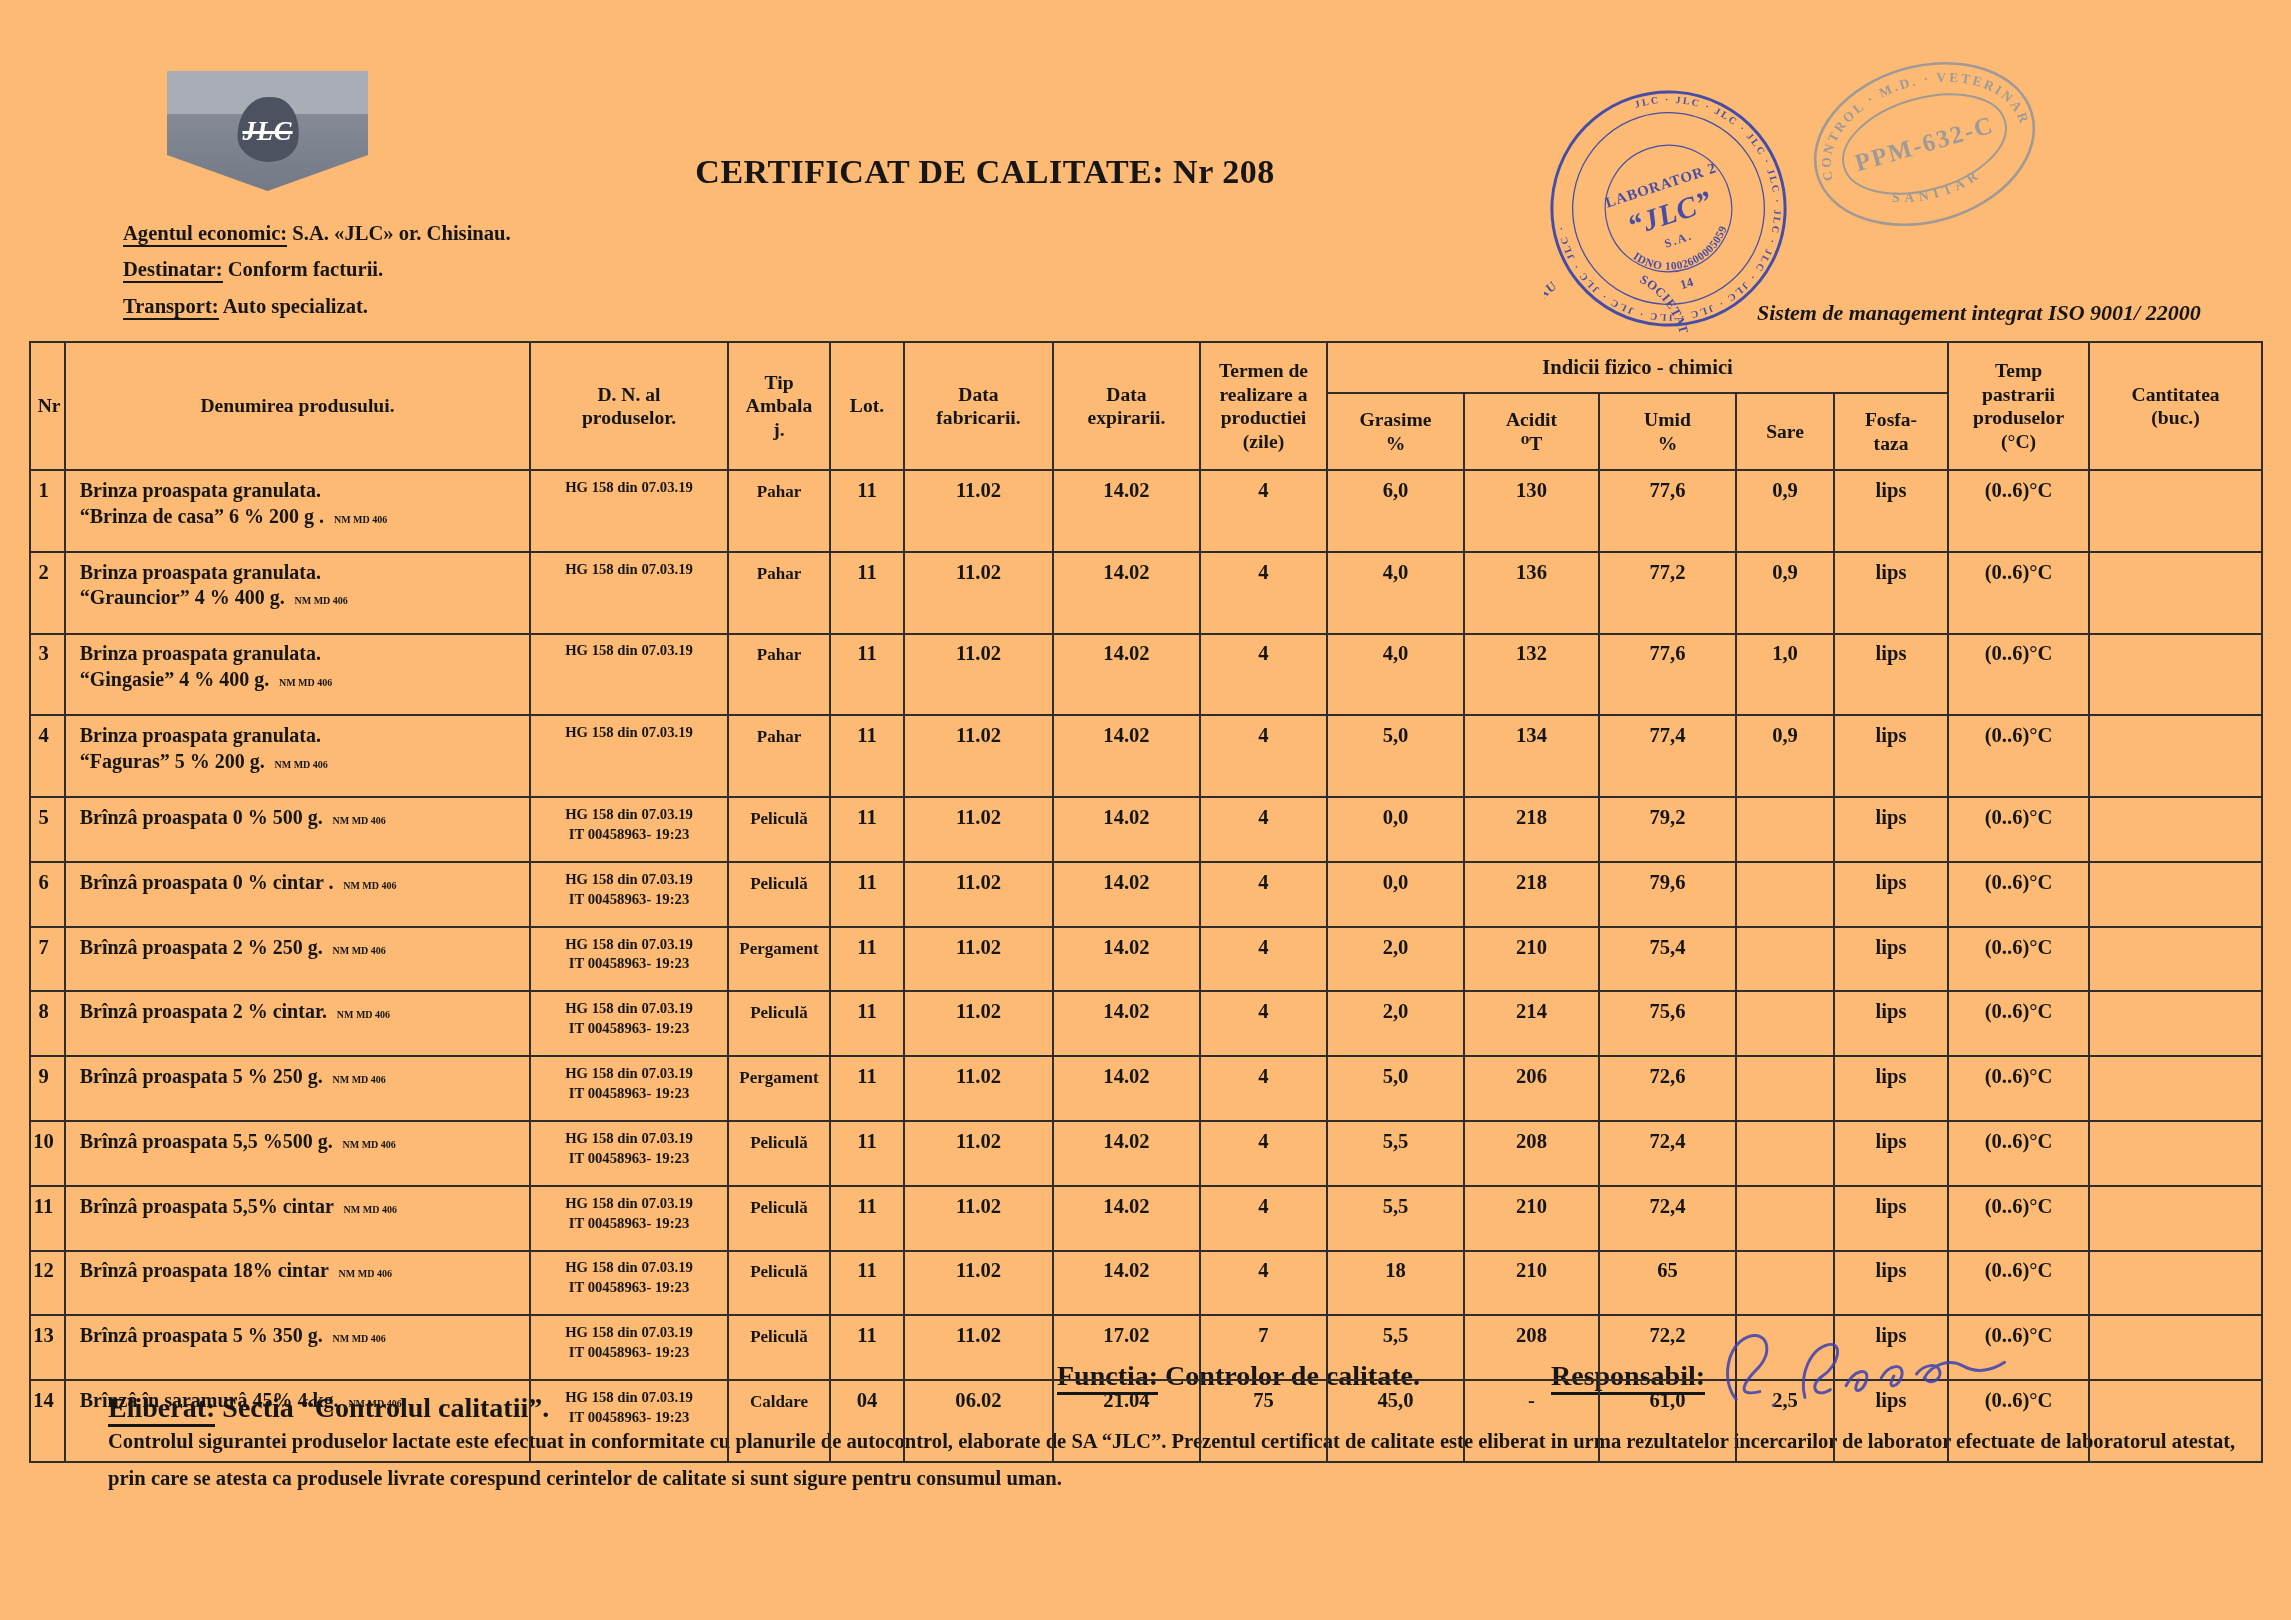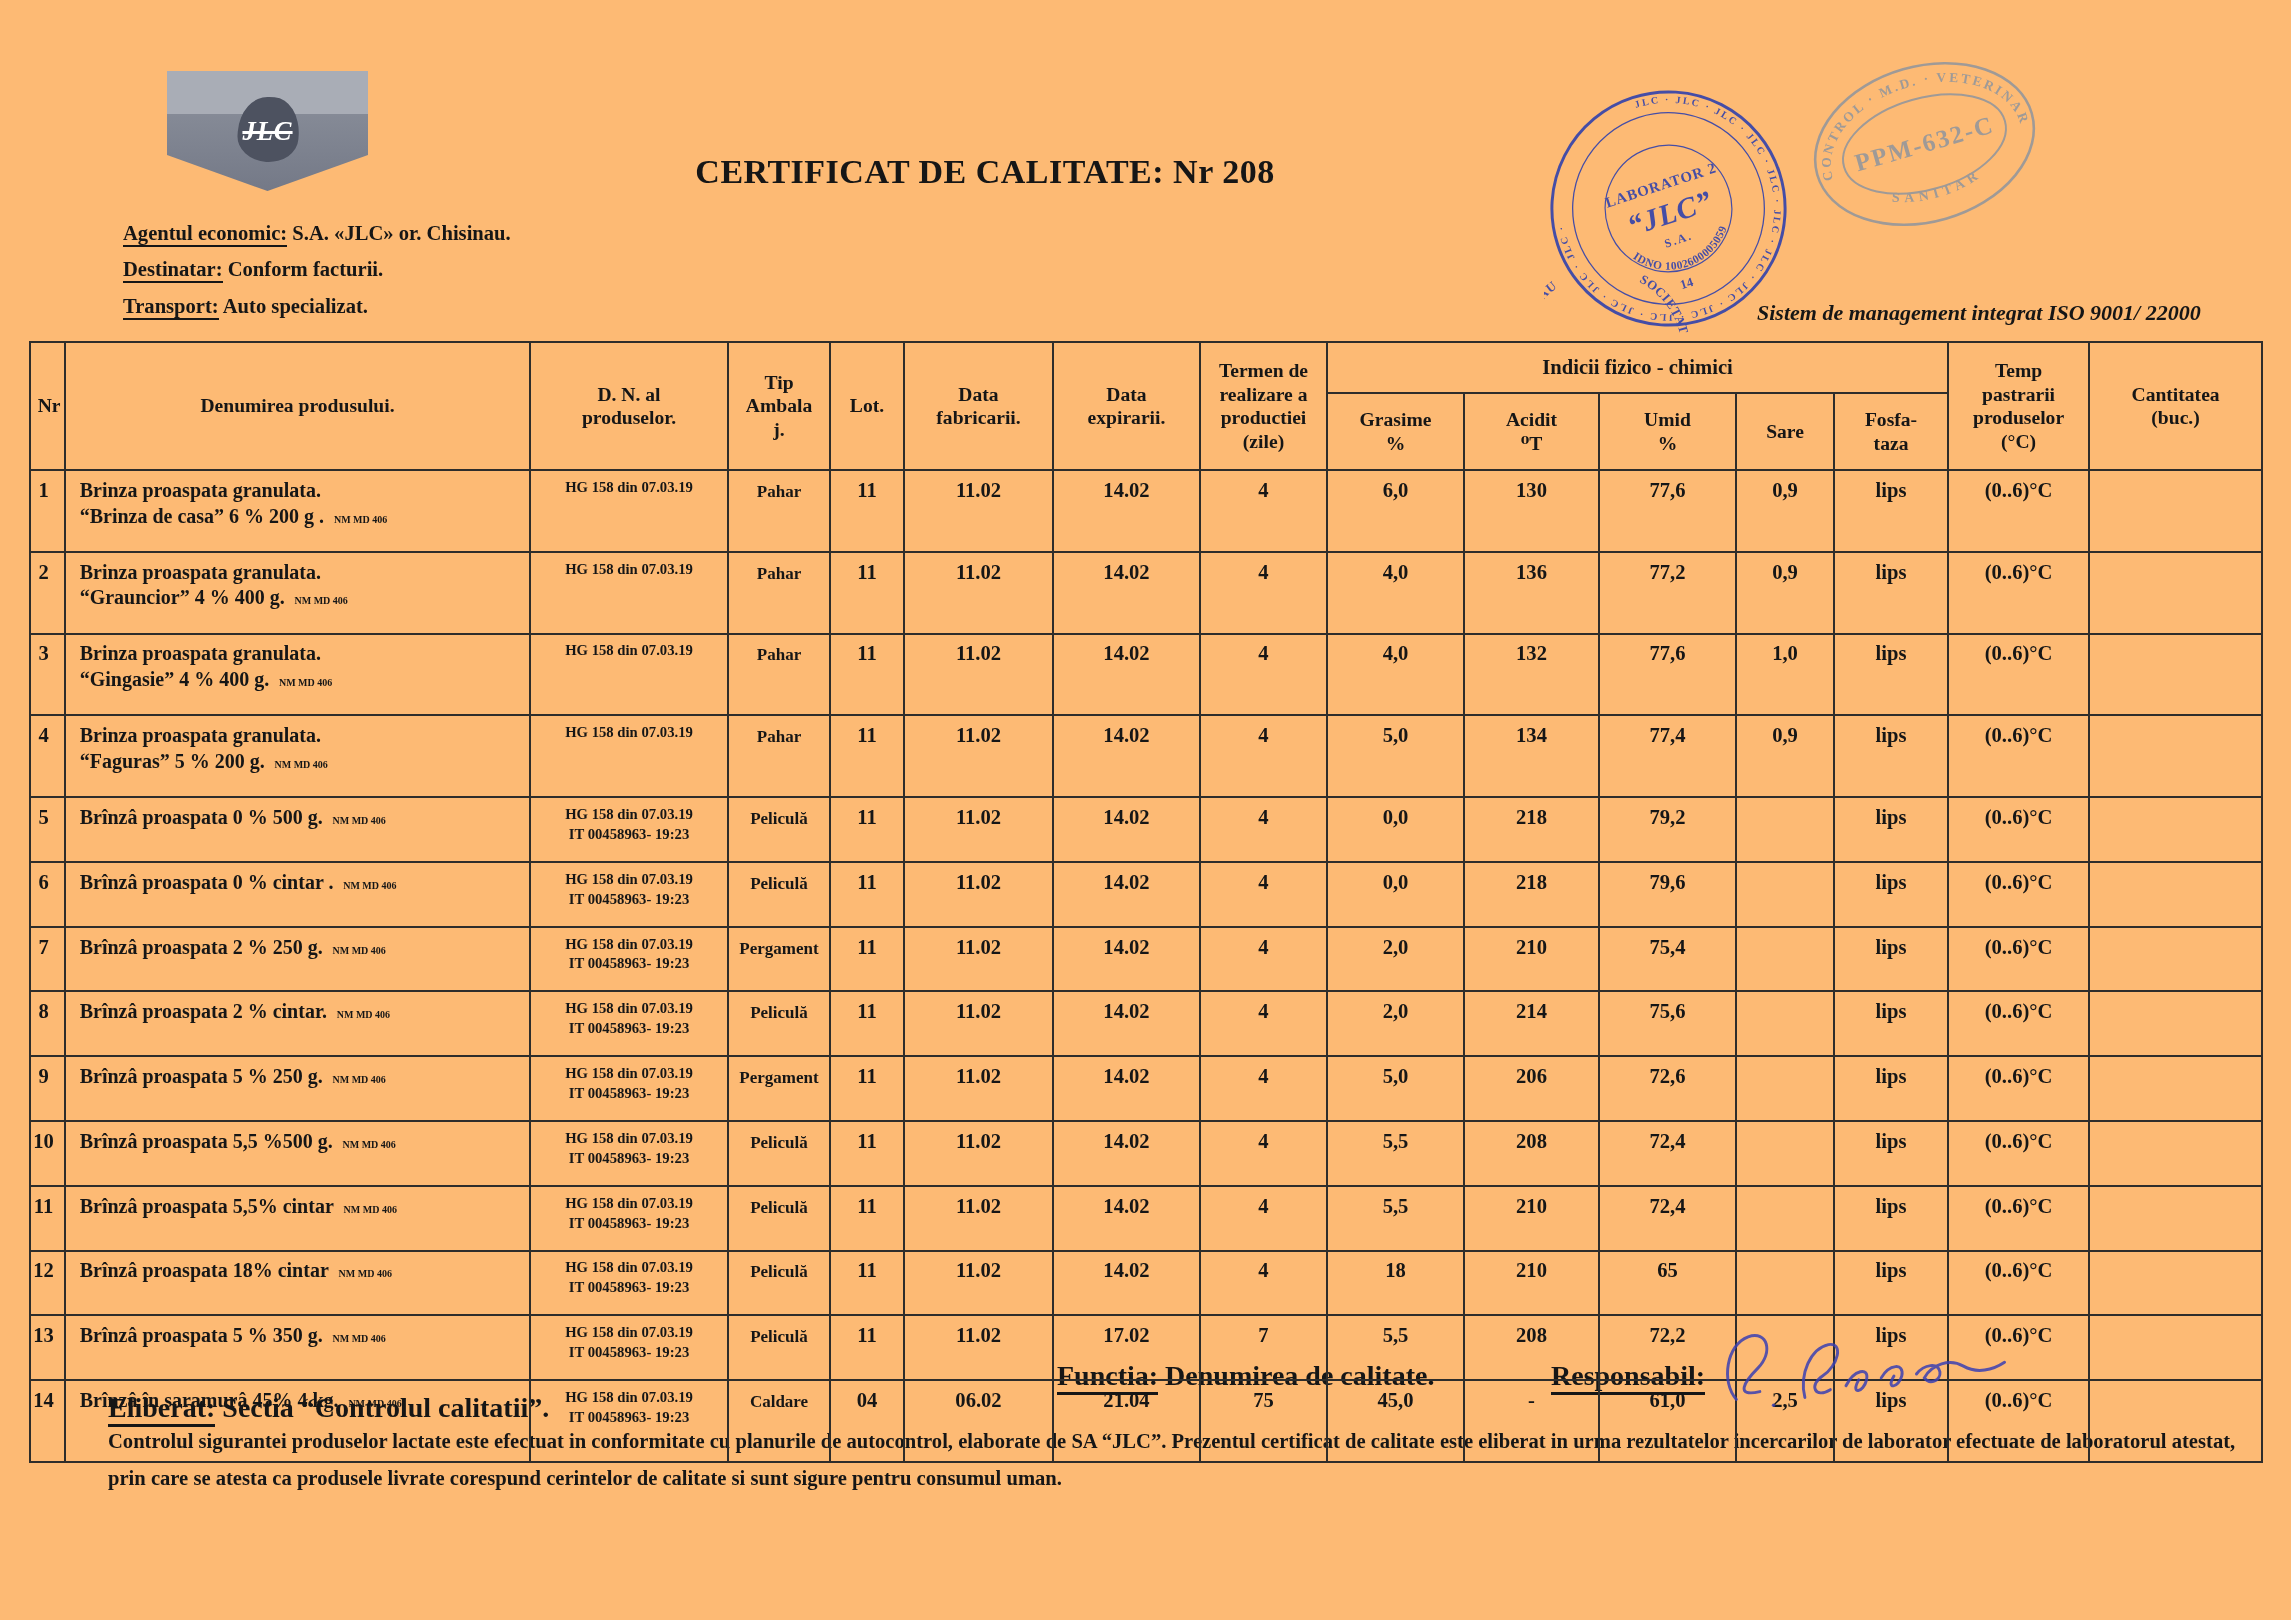--- a/index.html
+++ b/index.html
@@ -519,21 +519,21 @@
     </tr>
   </tbody>
   </table>
 
   <div class="fline" id="eliberat-line">
     <span class="lbl">Eliberat:</span>
     <span>Sectia “Controlul calitatii”.</span>
   </div>
   <div class="fline" id="functia-line">
     <span class="lbl">Functia:</span>
-    <span>Denumirea de calitate.</span>
+    <span>Controlor de calitate.</span>
   </div>
   <div class="fline" id="responsabil-line">
     <span class="lbl">Responsabil:</span>
   </div>
 
   <svg id="signature" viewBox="0 0 330 118">
     <g fill="none" stroke="#3c40b2" stroke-width="3" stroke-linecap="round" opacity="0.85">
       <path d="M30,86 C14,68 20,30 42,22 C62,15 68,38 52,54 C38,68 28,84 54,78"></path>
       <circle cx="68" cy="92" r="1.8" fill="#3c40b2" stroke="none"></circle>
       <path d="M100,84 C94,60 106,34 124,30 C140,27 134,52 118,62 C104,71 110,86 126,76"></path>

